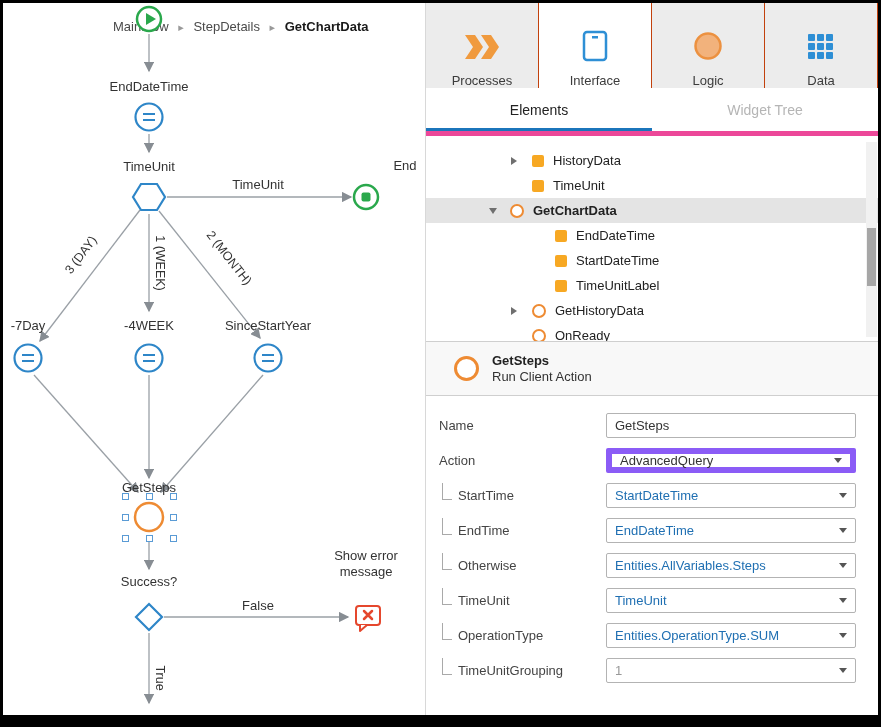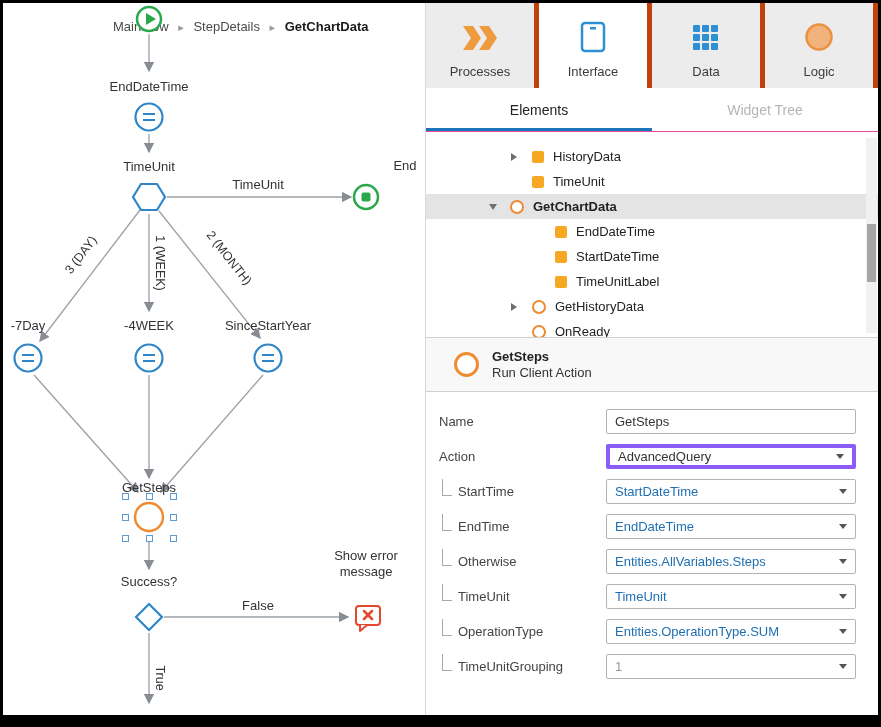--- a/index.html
+++ b/index.html
@@ -18,24 +18,24 @@
   .rot-label{position:absolute;font-size:12.5px;color:#333;white-space:nowrap;z-index:3;}
   .node{position:absolute;z-index:4;line-height:0;}
   .handle{position:absolute;width:7px;height:7px;background:#fff;border:1px solid #5a9bd5;z-index:5;box-sizing:border-box;}
   .breadcrumb{position:absolute;left:110px;top:16px;font-size:13px;color:#4a4a4a;white-space:nowrap;z-index:2;}
   .breadcrumb .sep{color:#999;font-size:11px;margin:0 6px;}
   .breadcrumb .last{font-weight:bold;color:#1a1a1a;}
   
   .panel{flex:1;display:flex;flex-direction:column;min-width:0;border-left:1px solid #d8d8d8;background:#fff;}
   .tabbar{display:flex;height:85px;background:#ececec;flex:none;}
   .tab{width:113px;box-sizing:border-box;display:flex;flex-direction:column;align-items:center;justify-content:flex-end;
-       padding-bottom:9px;gap:7px;border-right:5px solid #c2410c;cursor:pointer;}
+       padding-bottom:0;gap:7px;border-right:1px solid #c2410c;cursor:pointer;}
   .tab.active{background:#fff;}
   .tab-label{font-size:13px;color:#3c3c3c;}
-  .subtabs{display:flex;height:43px;border-bottom:1px solid #ec4899;flex:none;background:#fff;}
+  .subtabs{display:flex;height:43px;border-bottom:5px solid #ec4899;flex:none;background:#fff;}
   .subtab{flex:1;display:flex;align-items:center;justify-content:center;font-size:14px;color:#b5b5b5;cursor:pointer;}
   .subtab.active{color:#222;box-shadow:inset 0 -3px 0 #1b75bb;}
   
   .tree{position:relative;height:205px;flex:none;overflow:hidden;padding-top:12px;box-sizing:border-box;}
   .trow{height:25px;display:flex;align-items:center;font-size:13px;color:#222;box-sizing:border-box;cursor:default;}
   .trow.selected{background:#e4e4e4;}
   .trow.bold .tlabel{font-weight:bold;}
   .caret{width:21px;flex:none;display:inline-flex;align-items:center;}
   .caret i{display:inline-block;width:0;height:0;}
   .caret.r i{border-left:6px solid #6f6f6f;border-top:4.5px solid transparent;border-bottom:4.5px solid transparent;}
@@ -52,21 +52,21 @@
   .props-icon{width:25px;height:25px;border:3px solid #ee8b33;border-radius:50%;background:#fff;box-sizing:border-box;flex:none;}
   .props-title{font-size:13px;font-weight:bold;color:#222;line-height:17px;}
   .props-sub{font-size:13px;color:#333;line-height:16px;}
   .prows{padding-top:12px;}
   .prow{display:flex;align-items:center;height:35px;padding:0 22px 0 13px;box-sizing:border-box;}
   .plabel{flex:1;font-size:13px;color:#444;display:flex;align-items:center;min-width:0;}
   .lconn{width:9px;height:16px;border-left:1px solid #a9a9a9;border-bottom:1px solid #a9a9a9;margin:-9px 6px 0 3px;flex:none;}
   .control{width:250px;height:25px;flex:none;border:1px solid #b3b3b3;border-radius:2px;background:#fff;
            display:flex;align-items:center;padding:0 8px;font-size:13px;box-sizing:border-box;cursor:pointer;}
   .control.select{justify-content:space-between;padding-right:8px;}
-  .control.hl{border:4px solid #8b5cf6;}
+  .control.hl{border:6px solid #8b5cf6;}
   .val{white-space:nowrap;overflow:hidden;text-overflow:ellipsis;}
   .val.dark{color:#333;}
   .val.blue{color:#1f6fb2;}
   .val.muted{color:#999;}
   .dcaret{width:0;height:0;border-left:4px solid transparent;border-right:4px solid transparent;border-top:5px solid #555;flex:none;margin-left:6px;}
 </style>
 </head>
 <body>
 
 <div class="app">
@@ -218,42 +218,42 @@
         <span>
           <svg width="32" height="32">
               <rect x="5" y="2" width="22" height="28" rx="3" fill="none" stroke="#2e8fd5" stroke-width="2.5"></rect>
               <rect x="13" y="6" width="6" height="2.5" fill="#2e8fd5"></rect>
             </svg>
         </span>
         <span class="tab-label">Interface</span>
       </div>
       <div class="tab">
         <span>
+          <svg width="32" height="32">
+              <circle cx="16" cy="16" r="12.5" fill="#f2b27c" stroke="#ec9140" stroke-width="2.5"></circle>
+            </svg>
+        </span>
+        <span class="tab-label">Logic</span>
+      </div>
+      <div class="tab">
+        <span>
           <svg width="30" height="30">
             <rect x="2" y="2" width="7" height="7" rx="1" fill="#2e8fd5"></rect>
               <rect x="11" y="2" width="7" height="7" rx="1" fill="#2e8fd5"></rect>
               <rect x="20" y="2" width="7" height="7" rx="1" fill="#2e8fd5"></rect>
             <rect x="2" y="11" width="7" height="7" rx="1" fill="#2e8fd5"></rect>
               <rect x="11" y="11" width="7" height="7" rx="1" fill="#2e8fd5"></rect>
               <rect x="20" y="11" width="7" height="7" rx="1" fill="#2e8fd5"></rect>
             <rect x="2" y="20" width="7" height="7" rx="1" fill="#2e8fd5"></rect>
               <rect x="11" y="20" width="7" height="7" rx="1" fill="#2e8fd5"></rect>
               <rect x="20" y="20" width="7" height="7" rx="1" fill="#2e8fd5"></rect>
           </svg>
         </span>
         <span class="tab-label">Data</span>
       </div>
-      <div class="tab">
-        <span>
-          <svg width="32" height="32">
-              <circle cx="16" cy="16" r="12.5" fill="#f2b27c" stroke="#ec9140" stroke-width="2.5"></circle>
-            </svg>
-        </span>
-        <span class="tab-label">Logic</span>
-      </div>
     </div>
 
     <div class="subtabs">
       <div class="subtab active">Elements</div>
       <div class="subtab">Widget Tree</div>
     </div>
 
     <div class="tree">
       <div class="trow" style="padding-left:85px;align-items:center;">
         <span class="caret r">

